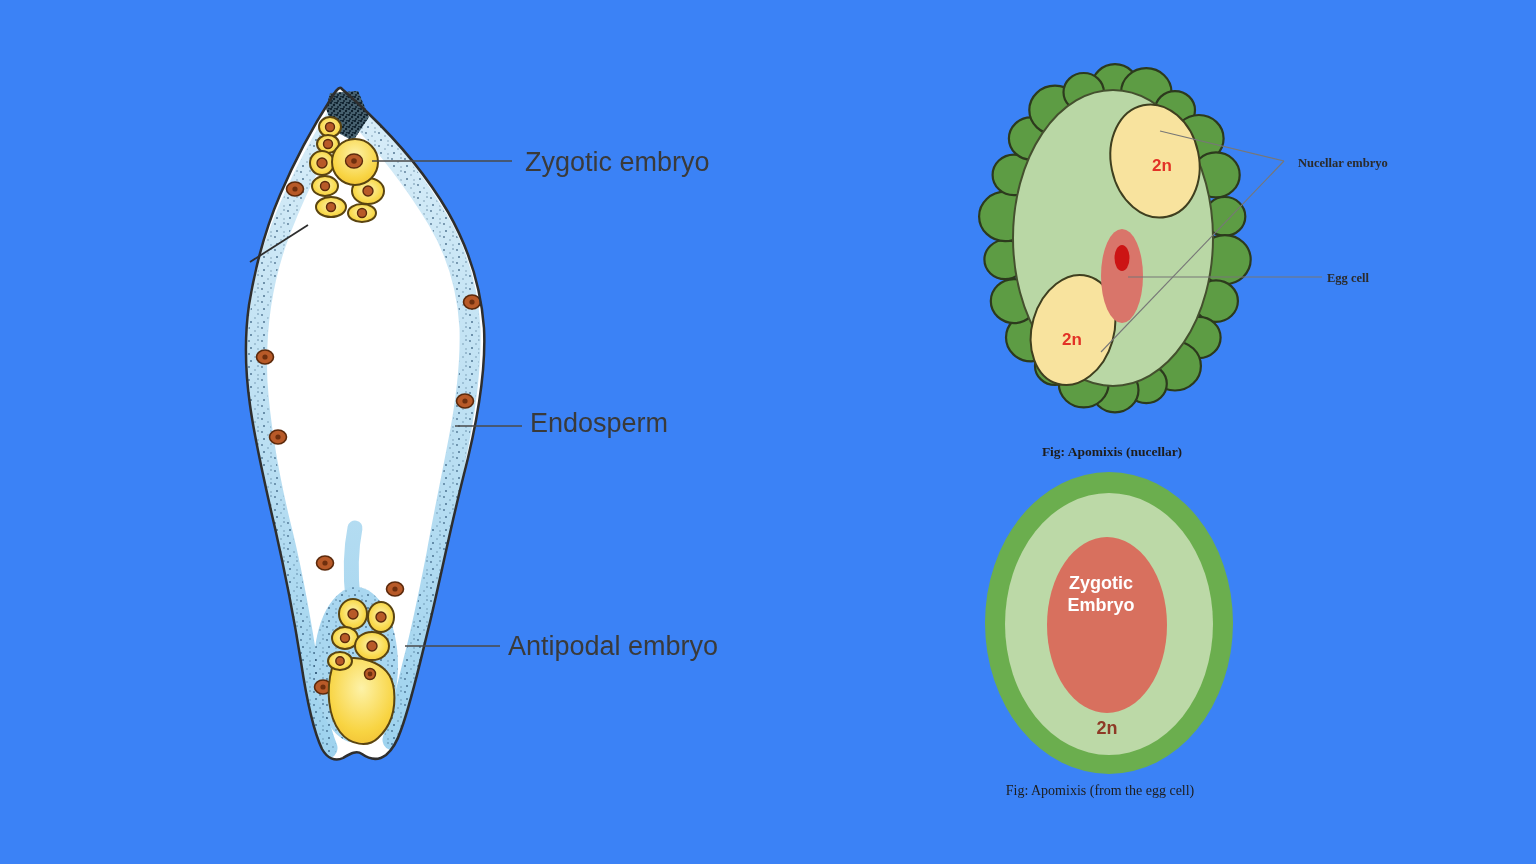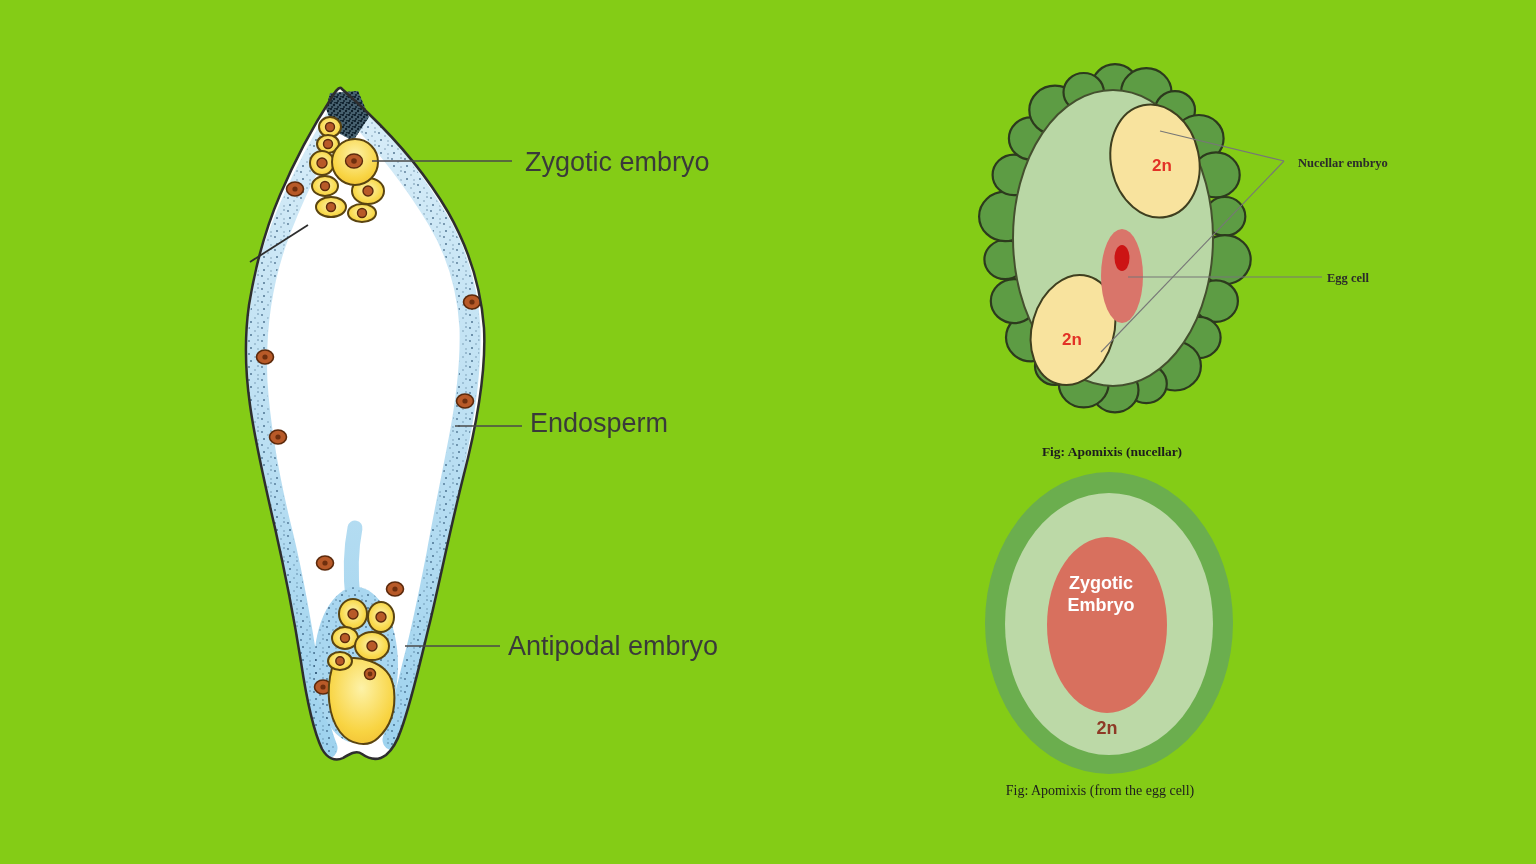--- a/index.html
+++ b/index.html
@@ -1,16 +1,16 @@
 <!DOCTYPE html>
 <html><head>
 <meta charset="utf-8">
 <style>
   html,body{margin:0;padding:0;background:#ffffff;}
-  .canvas{position:relative;width:1536px;height:864px;background:#84cc16;overflow:hidden;
+  .canvas{position:relative;width:1536px;height:864px;background:#3b82f6;overflow:hidden;
           font-family:"Liberation Sans","DejaVu Sans",sans-serif;}
   svg{position:absolute;left:0;top:0;}
   text{user-select:none;}
   .side-label{font-family:"Liberation Sans","DejaVu Sans",sans-serif;font-size:27px;fill:#3a3a3a;}
   .serif-label{font-family:"Liberation Serif","DejaVu Serif",serif;font-weight:bold;font-size:12.5px;fill:#2b2b2b;}
   .caption-bold{font-family:"Liberation Serif","DejaVu Serif",serif;font-weight:bold;font-size:13.5px;fill:#1d1d1d;}
   .caption-normal{font-family:"Liberation Serif","DejaVu Serif",serif;font-size:14px;fill:#1d1d1d;}
   .ploidy{font-family:"Liberation Sans","DejaVu Sans",sans-serif;font-weight:bold;}
 </style>
 </head>

